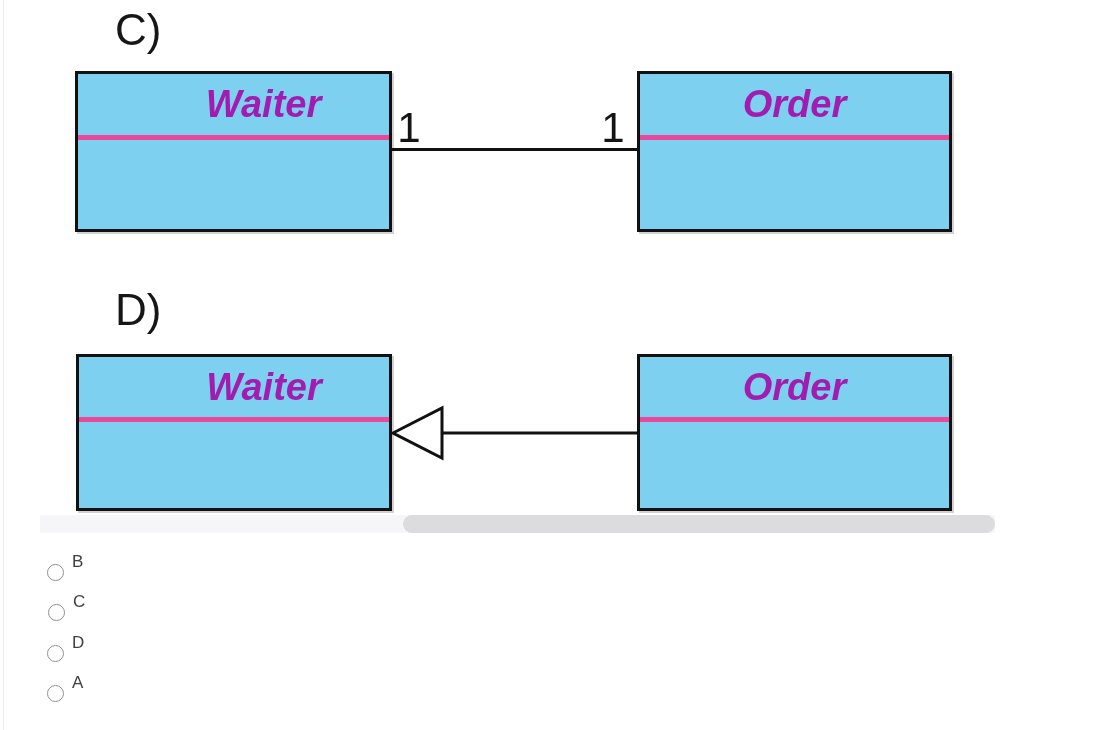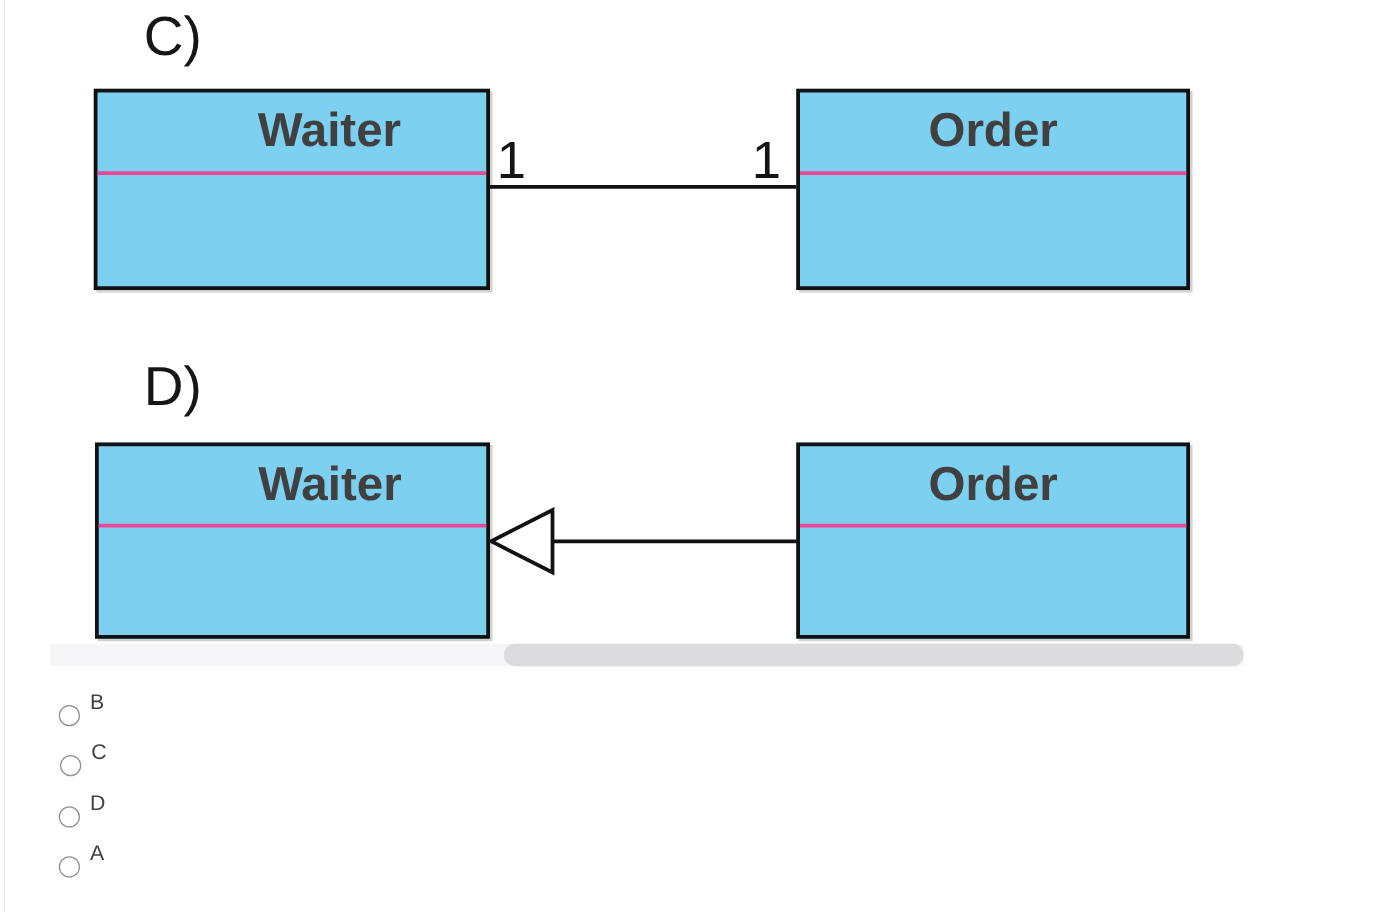--- a/index.html
+++ b/index.html
@@ -27,28 +27,29 @@
   .uml-class {
     position: absolute;
     background: #7ed0f0;
     border: 3px solid #111111;
     box-shadow: 2px 2px 0 rgba(0,0,0,0.18);
     display: flex;
     flex-direction: column;
     box-sizing: border-box;
   }
   .uml-title {
-    border-bottom: 3px solid #ec4899;
+    border-bottom: 5px solid #ec4899;
     display: flex;
     align-items: center;
     justify-content: center;
     font-weight: 700;
     font-size: 38px;
-    color: #404040;
+    color: #a21caf;
     box-sizing: border-box;
+    font-style: italic;
   }
   .uml-body { flex: 1; }
   .assoc-line {
     position: absolute;
     background: #111111;
     height: 3px;
   }
   .mult {
     position: absolute;
     font-size: 42px;

